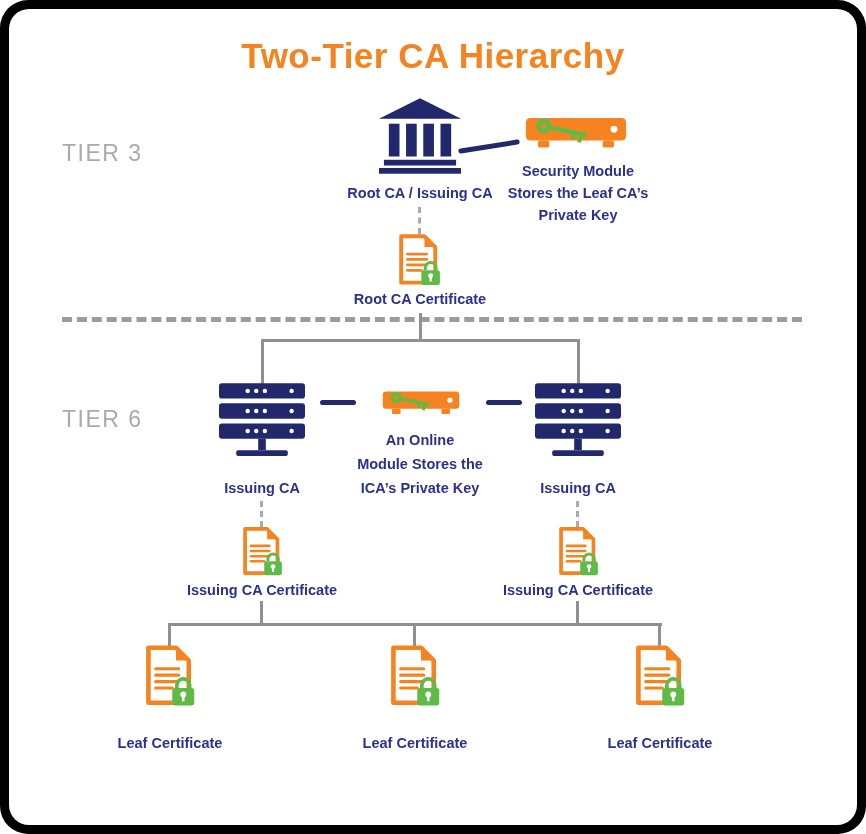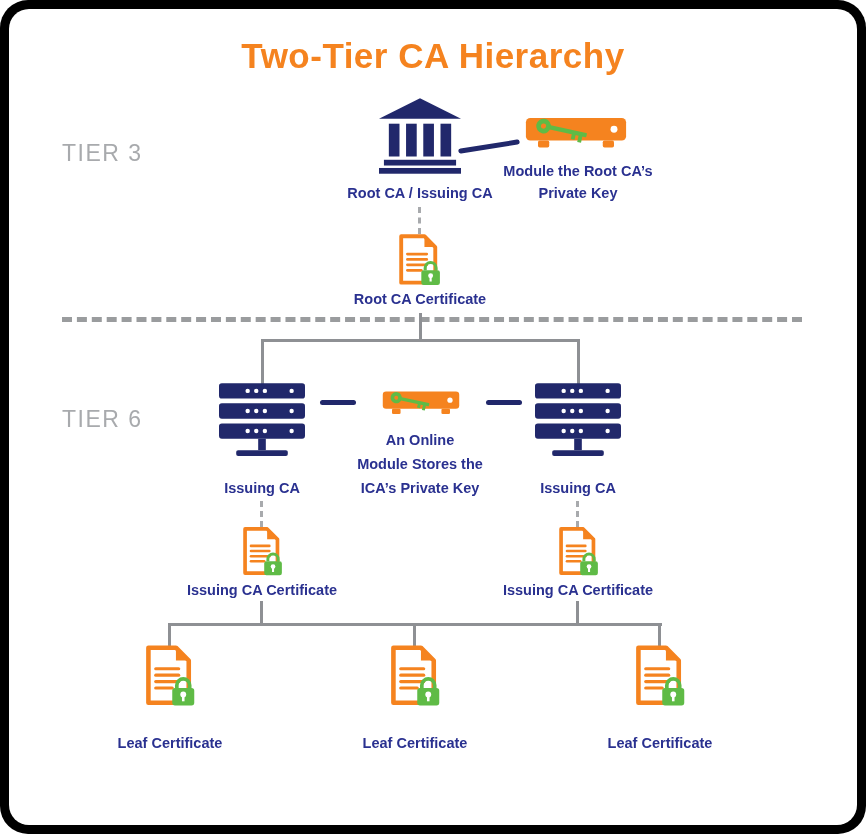--- a/index.html
+++ b/index.html
@@ -70,21 +70,22 @@
         <rect class="g" x="29" y="17.5" width="44" height="5" rx="1"></rect>
         <rect class="g" x="56" y="22" width="4.5" height="6"></rect>
         <rect class="g" x="64" y="22" width="4.5" height="8"></rect>
       </g>
     </svg>
   </div>
 
   <div class="abs lbl" style="left:310px;top:186px;width:220px;">Root CA / Issuing CA</div>
 
   <div class="abs desc" style="left:478px;top:160px;width:200px;">
-    <span>Module the Root CA’s</span>
+    <span>Security Module</span>
+    <span>Stores the Leaf CA’s</span>
     <span>Private Key</span>
   </div>
 
   <div class="abs vdash" style="left:418px;top:207px;height:27px;"></div>
 
   <div class="abs" style="left:395px;top:233px;">
     <svg viewBox="0 0 62 72" width="48" height="56" aria-hidden="true">
       <path d="M8,4 h30 l14,14 v46 h-44 z" fill="#fff" class="os" stroke-width="5" stroke-linejoin="round"></path>
       <path class="o" d="M38,4 v14 h14 z"></path>
       <g class="os" stroke-width="3.5" stroke-linecap="round">

